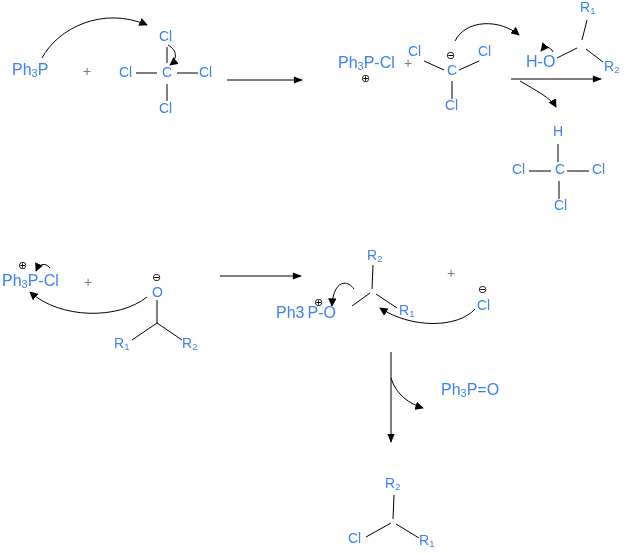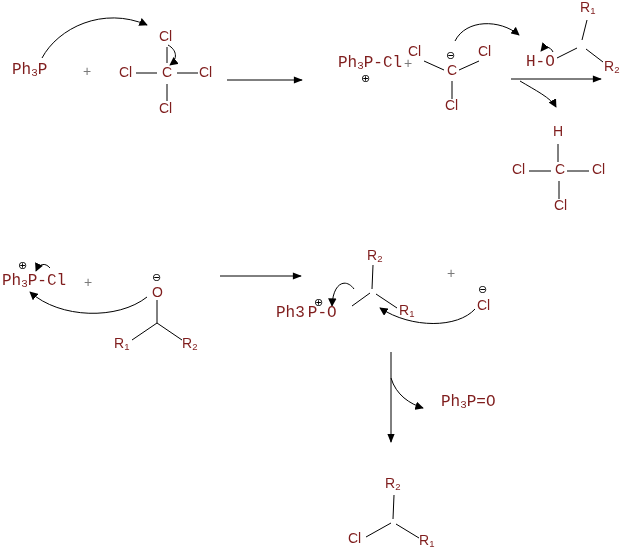--- a/index.html
+++ b/index.html
@@ -1,21 +1,21 @@
 <!DOCTYPE html>
 <html><head>
 <meta charset="utf-8">
 <style>
   html,body{margin:0;padding:0;background:#fff;}
   .canvas{position:relative;width:625px;height:554px;background:#fff;overflow:hidden;
           font-family:"Liberation Sans",sans-serif;}
   .layer{position:absolute;left:0;top:0;}
-  .lb{position:absolute;line-height:1;white-space:nowrap;color:#7f1d1d;}
+  .lb{position:absolute;line-height:1;white-space:nowrap;color:#3b82f6;}
   .sans{font-family:"Liberation Sans",sans-serif;font-size:14px;}
-  .serif{font-family:Liberation Mono, monospace;font-size:16px;}
+  .serif{font-family:Liberation Sans, sans-serif;font-size:16px;}
   .sym{font-family:"DejaVu Sans",sans-serif;font-size:11px;color:#000;}
   .plus{font-family:"Liberation Sans",sans-serif;font-size:14px;color:#7a7a7a;}
   .sb{font-size:0.68em;position:relative;top:0.22em;}
   .sp{margin-left:3px;}
   svg{display:block;}
 </style>
 </head>
 <body>
 
 <div class="canvas">
@@ -129,19 +129,19 @@
 
   <div class="lb sans" style="left:367px;top:248px"><span>R</span><span class="sb">2</span></div>
   <div class="lb sym" style="left:314px;top:297px">⊕</div>
   <div class="lb serif" style="left:276px;top:305px"><span>Ph</span><span>3</span><span class="sp">P-O</span></div>
   <div class="lb sans" style="left:399px;top:303px"><span>R</span><span class="sb">1</span></div>
 
   <div class="lb plus" style="left:447px;top:266px">+</div>
   <div class="lb sym" style="left:478px;top:284px">⊖</div>
   <div class="lb sans" style="left:477px;top:298px">Cl</div>
 
-  <div class="lb serif" style="left:441px;top:394px"><span>Ph</span><span class="sb">3</span><span>P=O</span></div>
+  <div class="lb serif" style="left:441px;top:382px"><span>Ph</span><span class="sb">3</span><span>P=O</span></div>
 
   <div class="lb sans" style="left:385px;top:476px"><span>R</span><span class="sb">2</span></div>
   <div class="lb sans" style="left:348px;top:531px">Cl</div>
   <div class="lb sans" style="left:419px;top:533px"><span>R</span><span class="sb">1</span></div>
 
 </div>
 
 </body></html>

